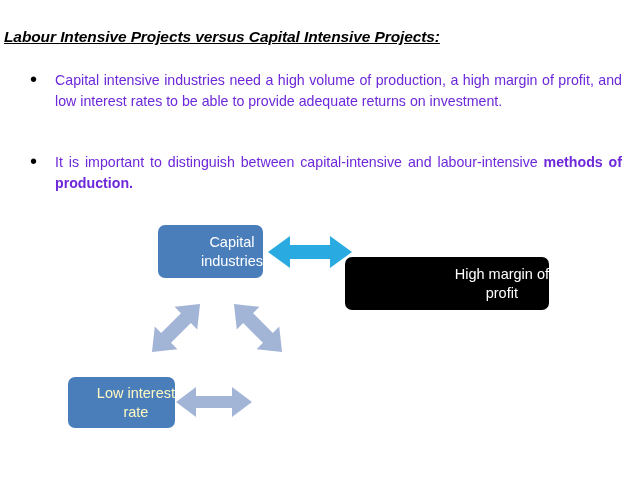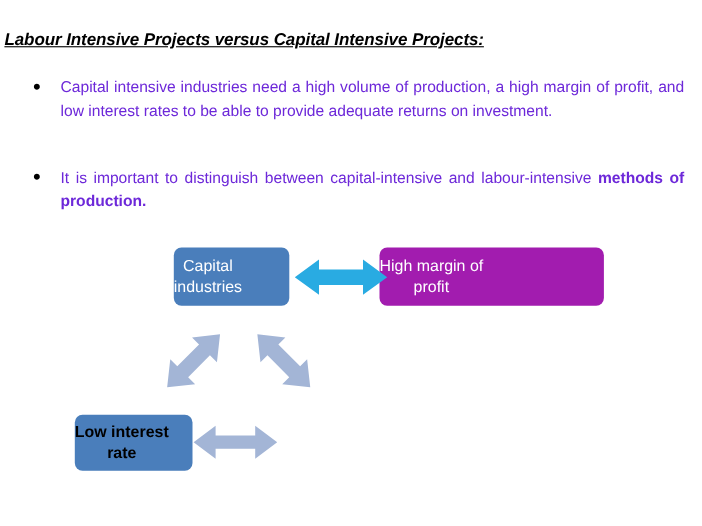--- a/index.html
+++ b/index.html
@@ -69,21 +69,21 @@
     width: 638px;
     height: 478px;
     pointer-events: none;
   }
   .node-box {
     position: absolute;
     border-radius: 7px;
     color: #ffffff;
     display: flex;
     align-items: center;
-    justify-content: flex-start;
+    justify-content: flex-end;
     text-align: center;
     font-size: 14.5px;
     line-height: 19px;
     box-sizing: border-box;
     pointer-events: auto;
   }
   #node-capital-intensive {
     left: 158px; top: 225px; width: 105px; height: 53px;
   }
   #node-high-margin {
@@ -127,28 +127,28 @@
 
 <div id="diagram">
 
   <div class="node-box" id="node-capital-intensive" style="background: rgb(74, 126, 187); color: rgb(255, 255, 255);">
     <div>
       <div>Capital</div>
       <div>industries</div>
     </div>
   </div>
 
-  <div class="node-box" id="node-high-margin" style="background: #a21caf; color: rgb(255, 255, 255);">
+  <div class="node-box" id="node-high-margin" style="background: #000000; color: rgb(255, 255, 255); margin-top: 32px;">
     <div>
       <div>High margin of</div>
       <div>profit</div>
     </div>
   </div>
 
-  <div class="node-box" id="node-low-interest" style="background: rgb(74, 126, 187); color: #000000; font-weight: bold;">
+  <div class="node-box" id="node-low-interest" style="background: rgb(74, 126, 187); color: #fef9c3;">
     <div>
       <div>Low interest</div>
       <div>rate</div>
     </div>
   </div>
 
 
   <svg class="arrow-svg" id="arrow-top" viewBox="0 0 84 40">
     <polygon class="arrow-shape-top" points="0,20 22,4 22,13 62,13 62,4 84,20 62,36 62,27 22,27 22,36" fill="#29abe2"></polygon>
   </svg>

